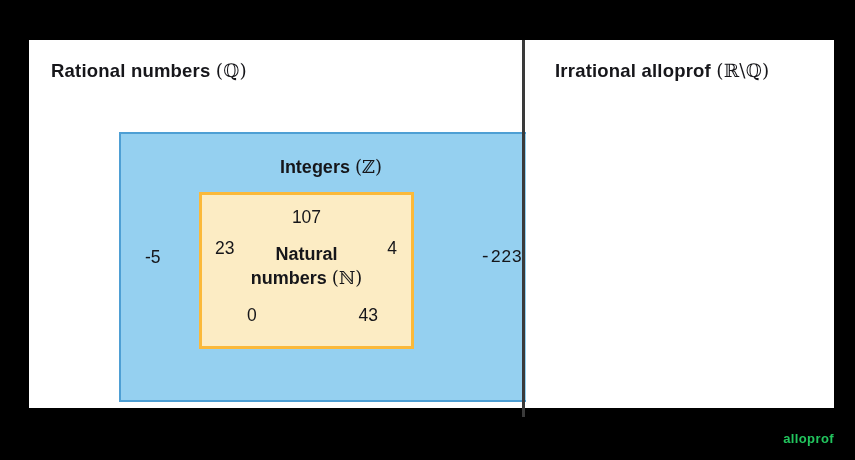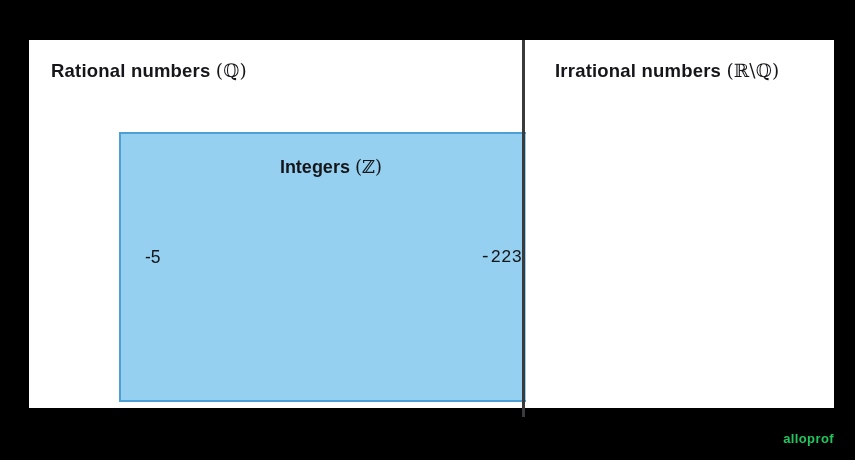--- a/index.html
+++ b/index.html
@@ -171,28 +171,43 @@
 
     <div id="box-integers">
 
       <div id="label-integers"><span>Integers</span> <span class="bb">(ℤ)</span></div>
 
       <span class="num" id="num-m5">-5</span>
 
       <span class="num" id="num-m223">-223</span>
 
 
+      <div id="box-naturals">
+
+        <span class="num" id="num-107">107</span>
+
+        <span class="num" id="num-23">23</span>
+
+        <span class="num" id="num-4">4</span>
+
+        <div id="label-naturals"><span>Natural</span><br><span>numbers</span> <span class="bb">(ℕ)</span></div>
+
+        <span class="num" id="num-0">0</span>
+
+        <span class="num" id="num-43">43</span>
+
+      </div>
 
     </div>
 
   </div>
 
   <div id="panel-divider"></div>
 
   <div class="panel" id="panel-irrational">
 
-    <div class="panel-title" id="title-irrational"><span>Irrational numbers</span> <span class="bb">(ℝ\ℚ)</span></div>
+    <div class="panel-title" id="title-irrational"><span>Irrational alloprof</span> <span class="bb">(ℝ\ℚ)</span></div>
 
   </div>
 
   <div id="watermark">alloprof</div>
 
 </div>
 
 </body></html>

